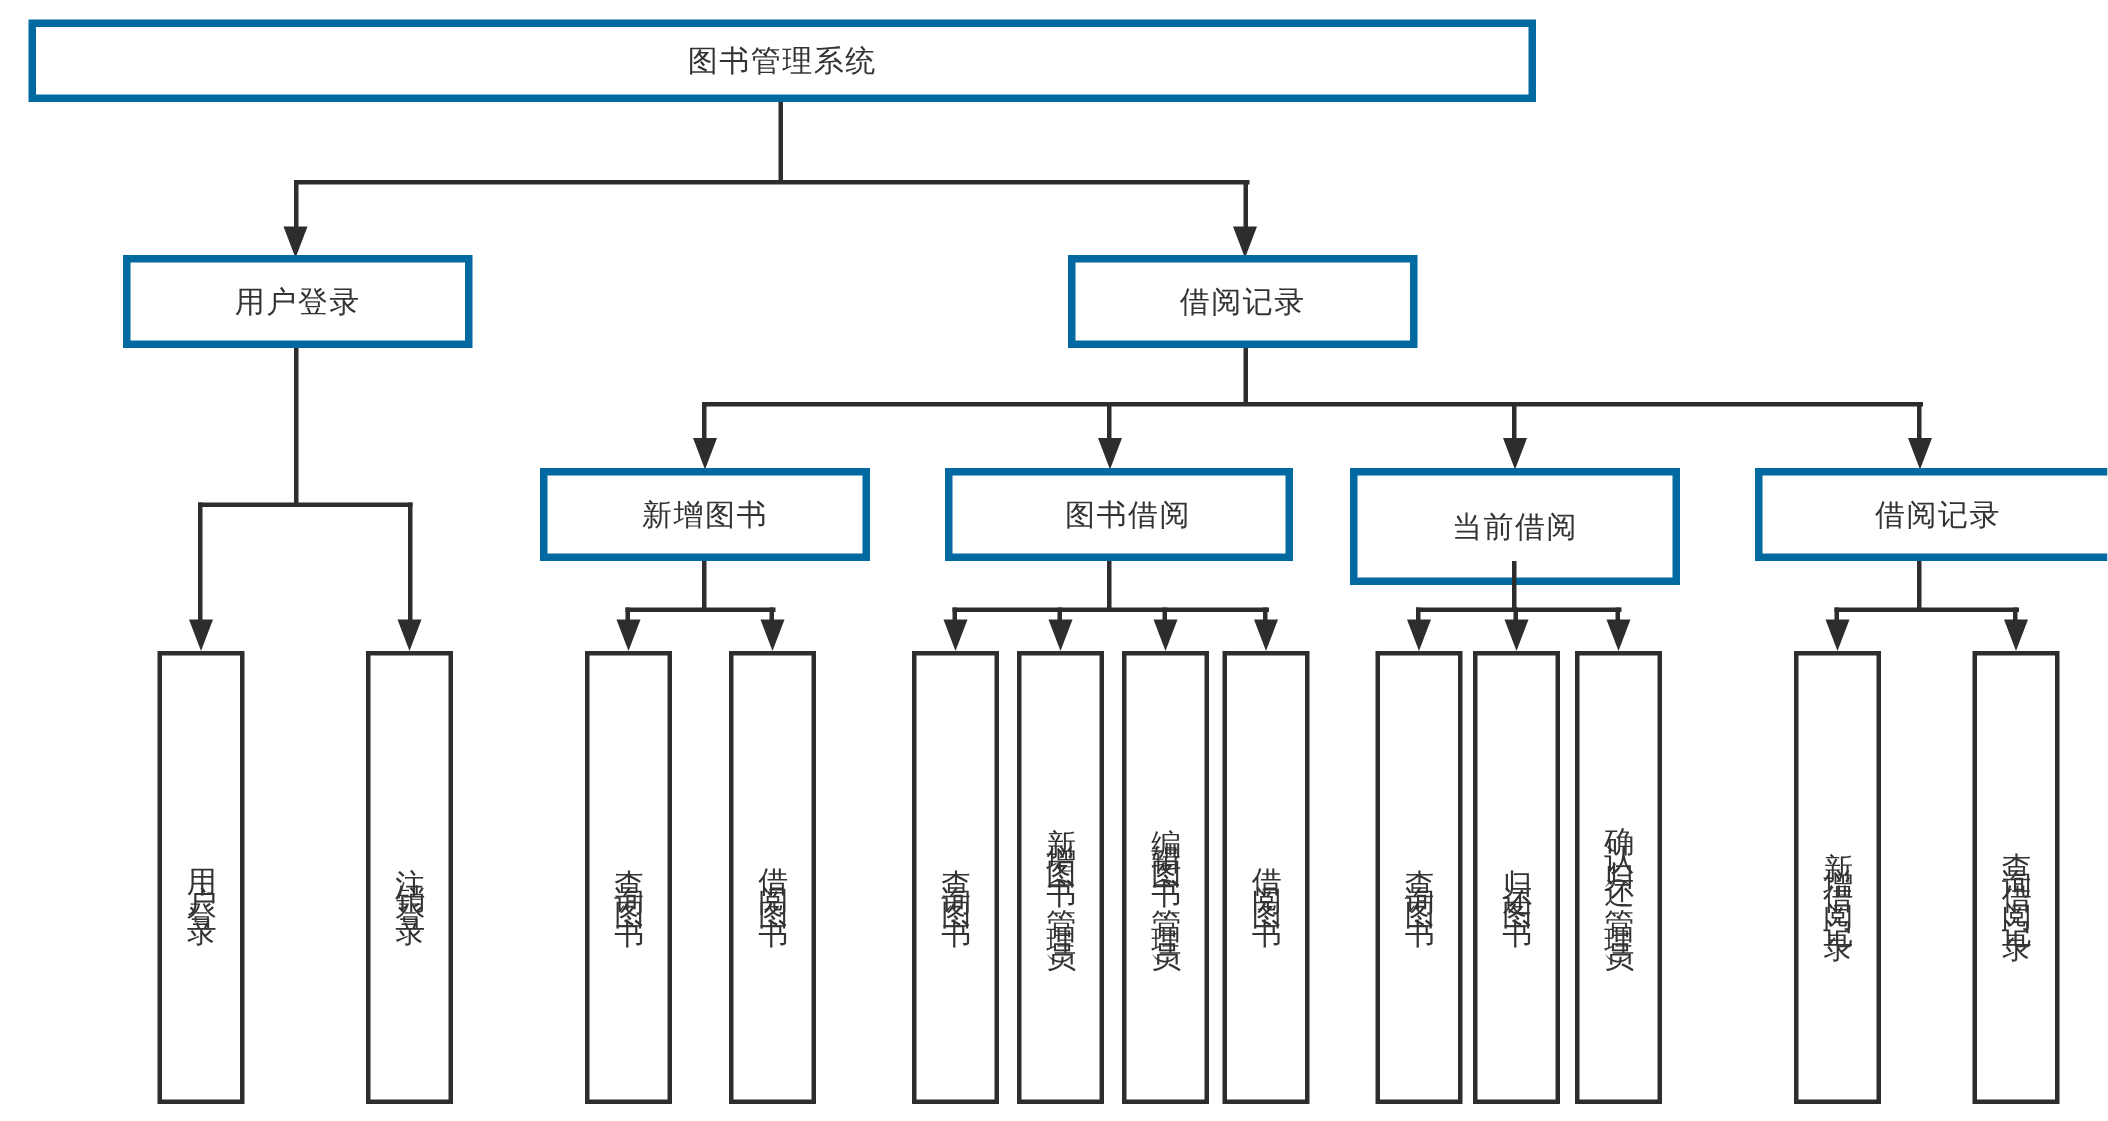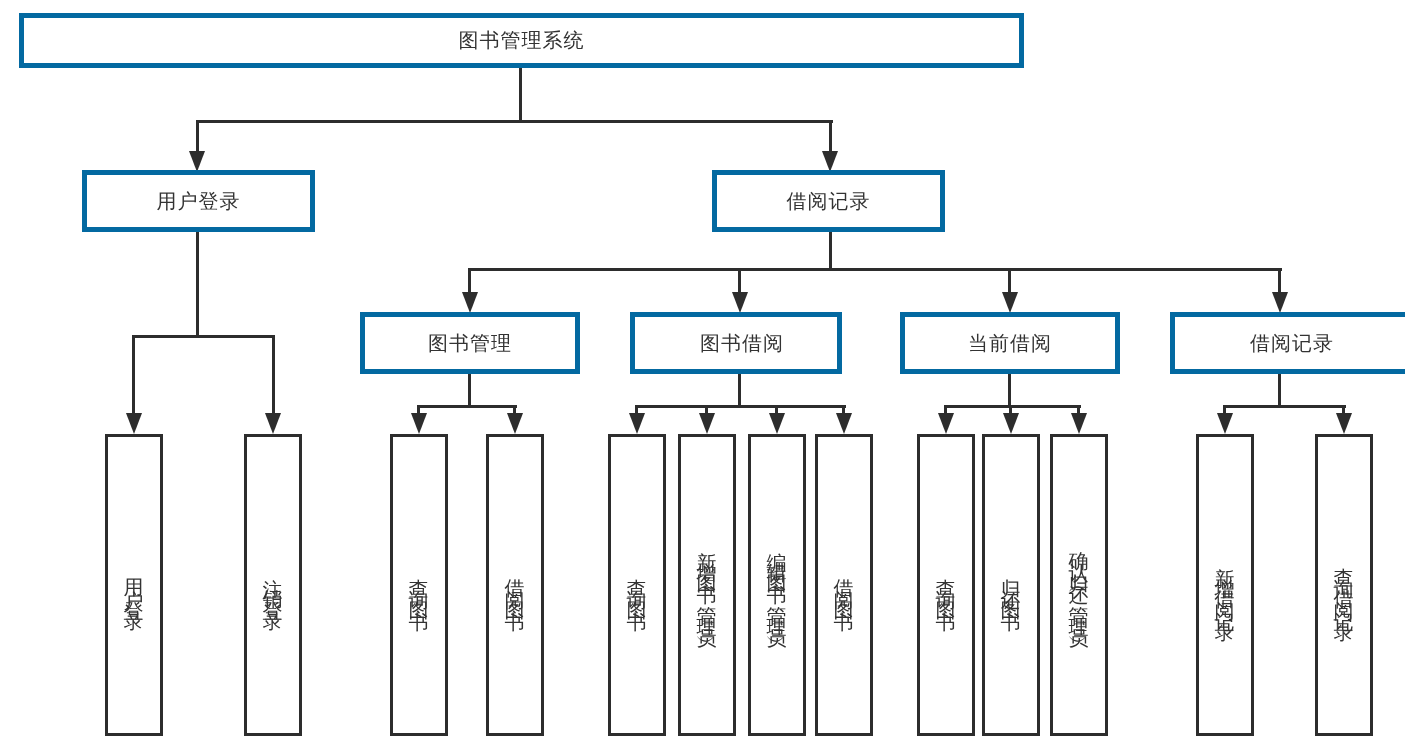--- a/index.html
+++ b/index.html
@@ -112,26 +112,26 @@
   <div class="line vline" style="left:468px; top:268px; height:27px;"></div>
   <div class="line vline" style="left:738px; top:268px; height:27px;"></div>
   <div class="line vline" style="left:1008px; top:268px; height:27px;"></div>
   <div class="line vline" style="left:1278px; top:268px; height:27px;"></div>
   <div class="arrow" style="left:462px; top:292px;"></div>
   <div class="arrow" style="left:732px; top:292px;"></div>
   <div class="arrow" style="left:1002px; top:292px;"></div>
   <div class="arrow" style="left:1272px; top:292px;"></div>
 
   <div class="box" style="left:360px; top:312px; width:220px; height:62px;">
-    <span>图书管理</span>
-  </div>
-  <div class="box" style="left:630px; top:312px; width:212px; height:62px;padding-left:12px;">
+    <span>新增图书</span>
+  </div>
+  <div class="box" style="left:630px; top:312px; width:232px; height:62px;padding-left:12px;">
     <span>图书借阅</span>
   </div>
-  <div class="box" style="left:900px; top:312px; width:220px; height:62px;">
+  <div class="box" style="left:900px; top:312px; width:220px; height:78px;">
     <span>当前借阅</span>
   </div>
   <div class="box" style="left:1170px; top:312px; width:244px; height:62px;justify-content:center;">
     <span>借阅记录</span>
   </div>
 
   <div class="line vline" style="left:468px; top:374px; height:33px;"></div>
   <div class="line hline" style="left:417px; top:405px; width:100px;"></div>
   <div class="line vline" style="left:417px; top:405px; height:11px;"></div>
   <div class="line vline" style="left:513px; top:405px; height:11px;"></div>

